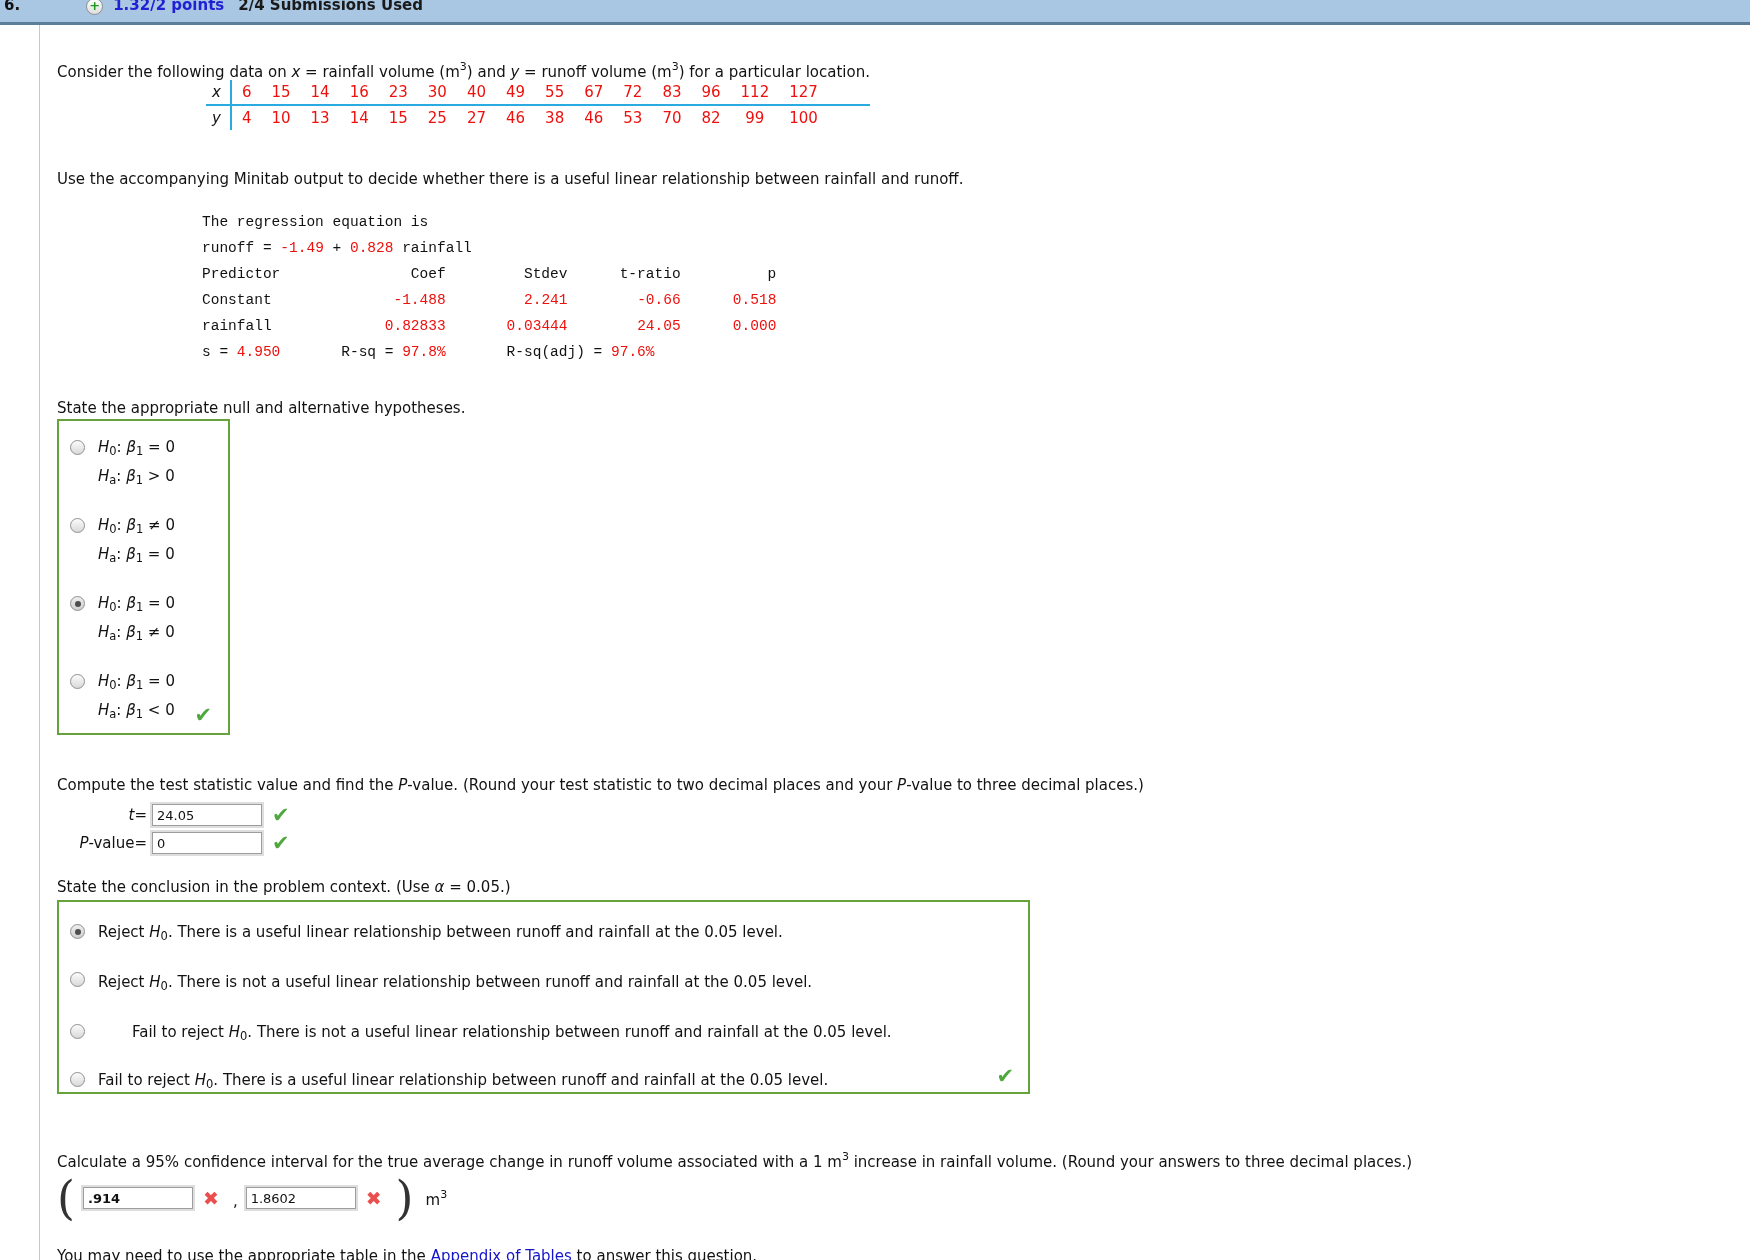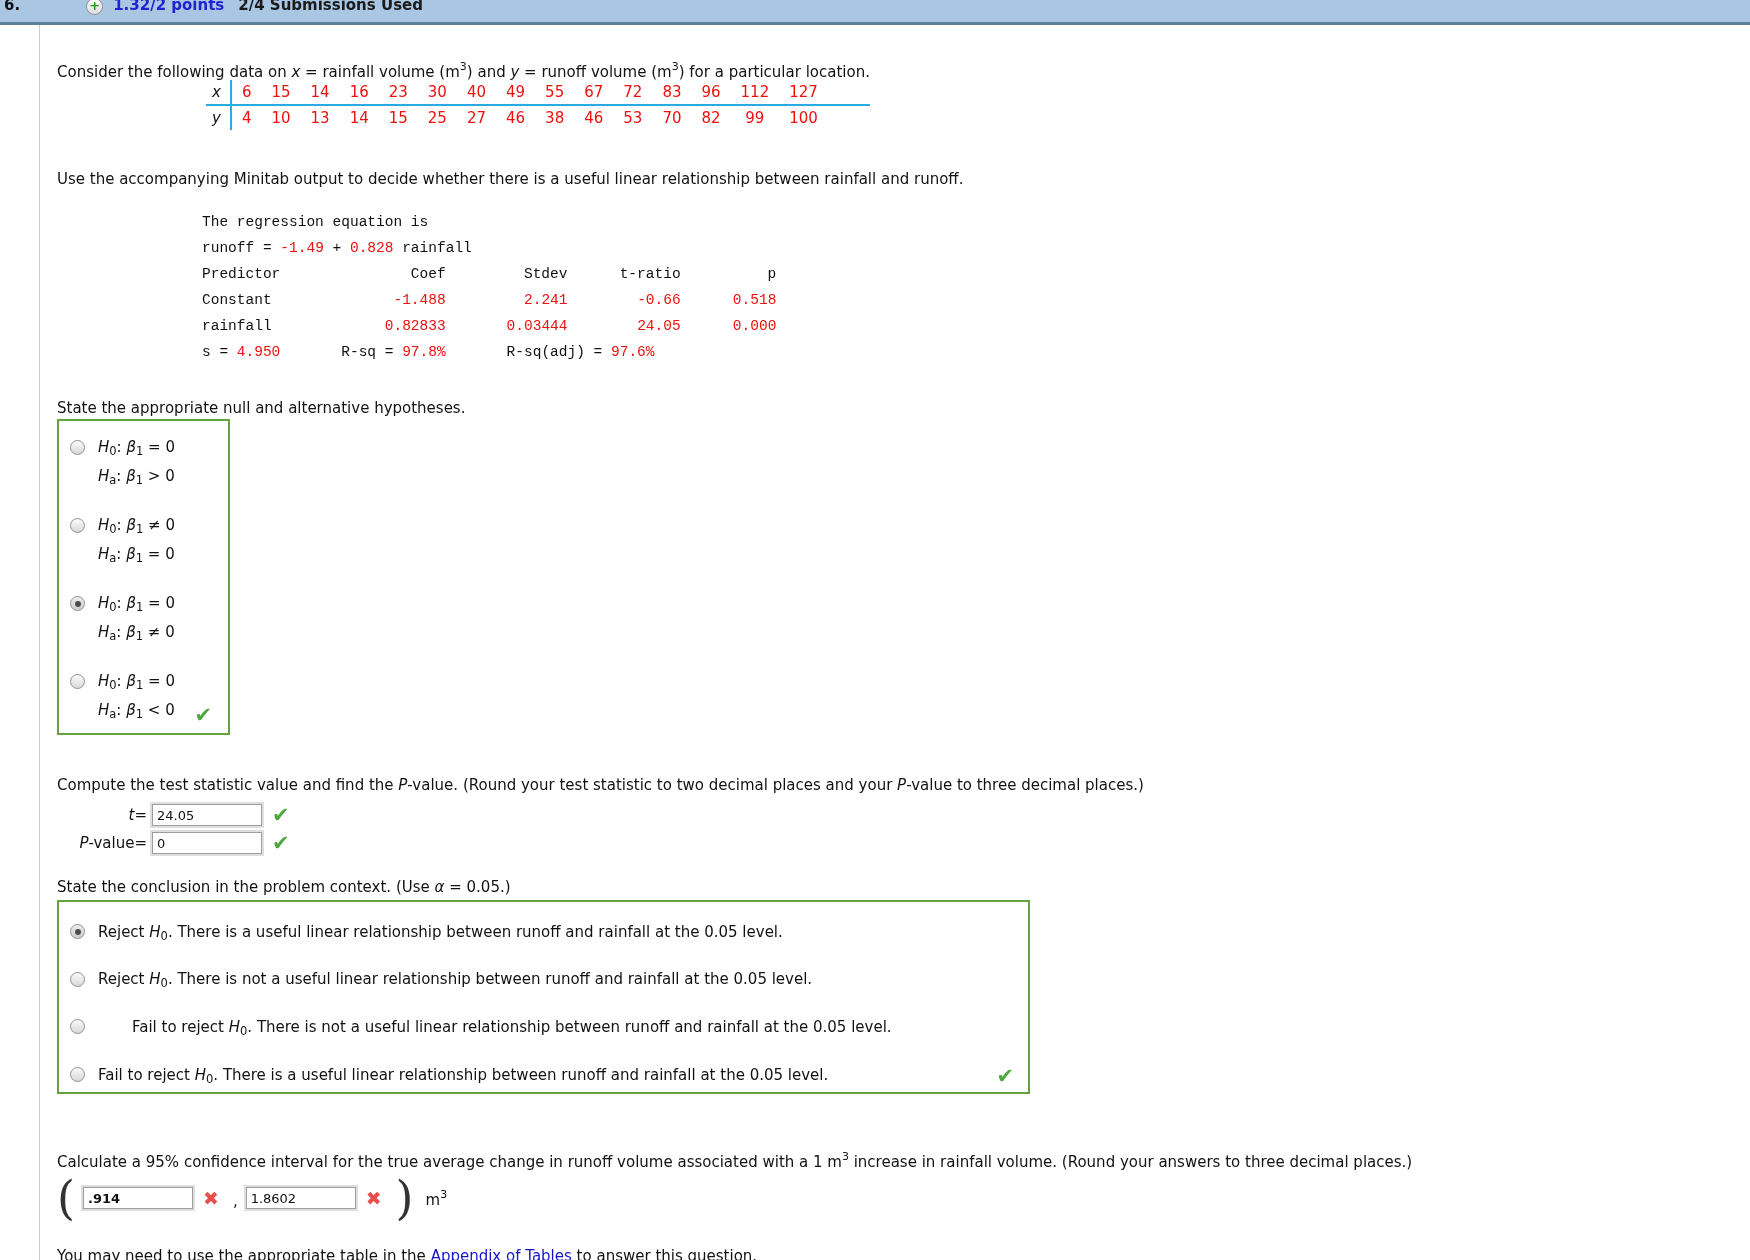--- a/index.html
+++ b/index.html
@@ -190,21 +190,21 @@
 
 <div class="sec" style="left:57px;top:878px;">State the conclusion in the problem context. (Use <span class="it">α</span> = 0.05.)</div>
 <div class="greenbox" style="left:57px;top:900px;width:969px;height:190px;" id="concl-box">
   <div id="concl-options" style="padding:6px 0 0 11px;">
       <div class="opt" style="margin: 14px 0px 24px;">
         <span class="radio sel" style="margin-top: 2px;"></span>
         <div class="otext" style="line-height: 20px;">Reject <span class="it">H</span><span class="sub">0</span>. There is a useful linear relationship between runoff and rainfall at the 0.05 level.</div>
       </div>
       <div class="opt" style="margin: 14px 0px 24px;">
         <span class="radio" style="margin-top: 2px;"></span>
-        <div class="otext" style="line-height: 19px;">Reject <span class="it">H</span><span class="sub">0</span>. There is not a useful linear relationship between runoff and rainfall at the 0.05 level.</div>
+        <div class="otext" style="line-height: 24px;">Reject <span class="it">H</span><span class="sub">0</span>. There is not a useful linear relationship between runoff and rainfall at the 0.05 level.</div>
       </div>
       <div class="opt" style="margin: 14px 0px 24px;">
         <span class="radio" style="margin-top: 2px;"></span>
         <div class="otext" style="line-height: 20px; margin-left: 47px;">Fail to reject <span class="it">H</span><span class="sub">0</span>. There is not a useful linear relationship between runoff and rainfall at the 0.05 level.</div>
       </div>
       <div class="opt" style="margin: 22px 0px 24px;">
         <span class="radio" style="margin-top: 2px;"></span>
         <div class="otext" style="line-height: 20px;">Fail to reject <span class="it">H</span><span class="sub">0</span>. There is a useful linear relationship between runoff and rainfall at the 0.05 level.</div>
       </div>
     </div>

